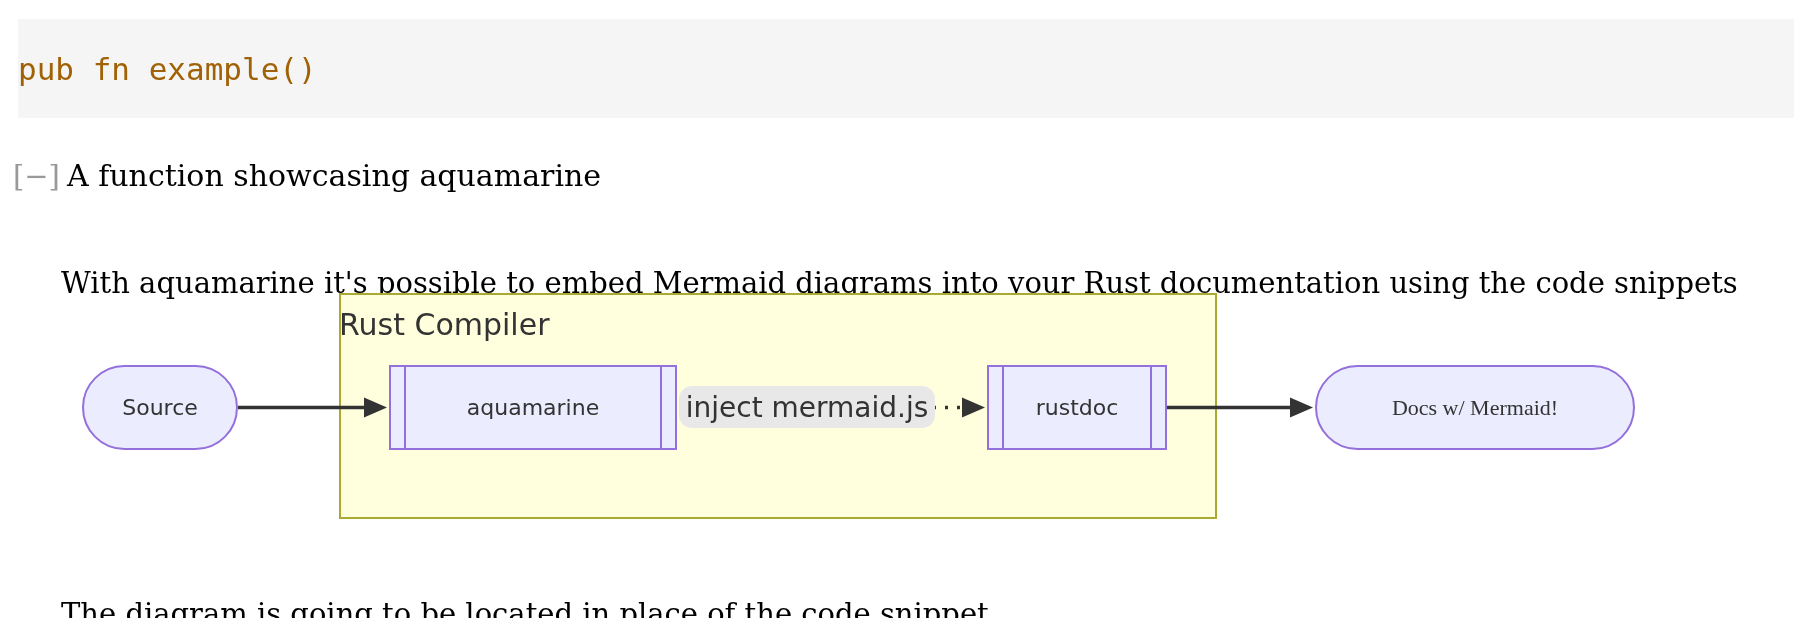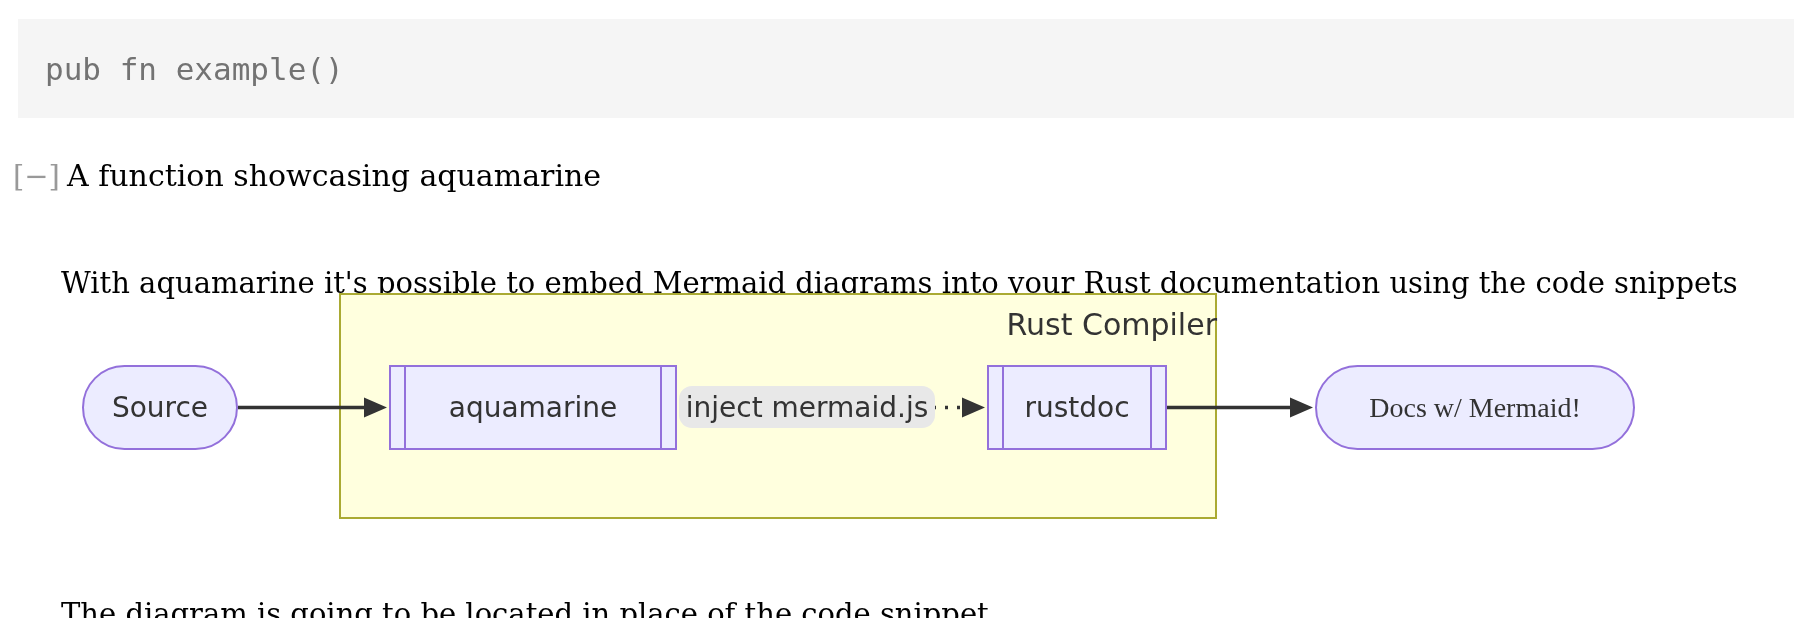--- a/index.html
+++ b/index.html
@@ -13,24 +13,23 @@
 
   
   .code-block {
     position: absolute;
     left: 18px; top: 19px;
     width: 1776px; height: 99px;
     background: #f5f5f5;
     display: flex; align-items: center;
   }
   .code-block code {
-    margin-left: 27px;
     font-family: "DejaVu Sans Mono", monospace;
     font-size: 31px;
-    color: #737373;
+    color: #a16207;
     white-space: pre;
   }
 
   
   .summary-line {
     position: absolute;
     left: 13px; top: 146px;
     height: 44px; line-height: 60px;
     font-size: 30px; color: #000000;
     white-space: nowrap;
@@ -59,32 +58,32 @@
     left: 339px; top: 293px;
     width: 878px; height: 226px;
     background: #ffffde;
     border: 2.5px solid #aaaa33;
     box-sizing: border-box;
   }
   .cluster-title {
     position: absolute;
     left: 339px; top: 307px;
     width: 878px;
-    text-align: right;
+    text-align: left;
     font-family: "DejaVu Sans", sans-serif;
     font-size: 30px; color: #333333;
   }
   .node {
     position: absolute;
     display: flex; align-items: center; justify-content: center;
     background: #ECECFF;
     border: 2px solid #9370DB;
     box-sizing: border-box;
     font-family: "DejaVu Sans", sans-serif;
-    font-size: 28px; color: #333333;
+    font-size: 22px; color: #333333;
     white-space: nowrap;
   }
   .stadium { border-radius: 43px; }
   .subroutine::before, .subroutine::after {
     content: "";
     position: absolute; top: 0; bottom: 0; width: 0;
   }
   .subroutine::before { left: 13px; border-left: 2px solid #9370DB; }
   .subroutine::after  { right: 13px; border-right: 2px solid #9370DB; }
 

